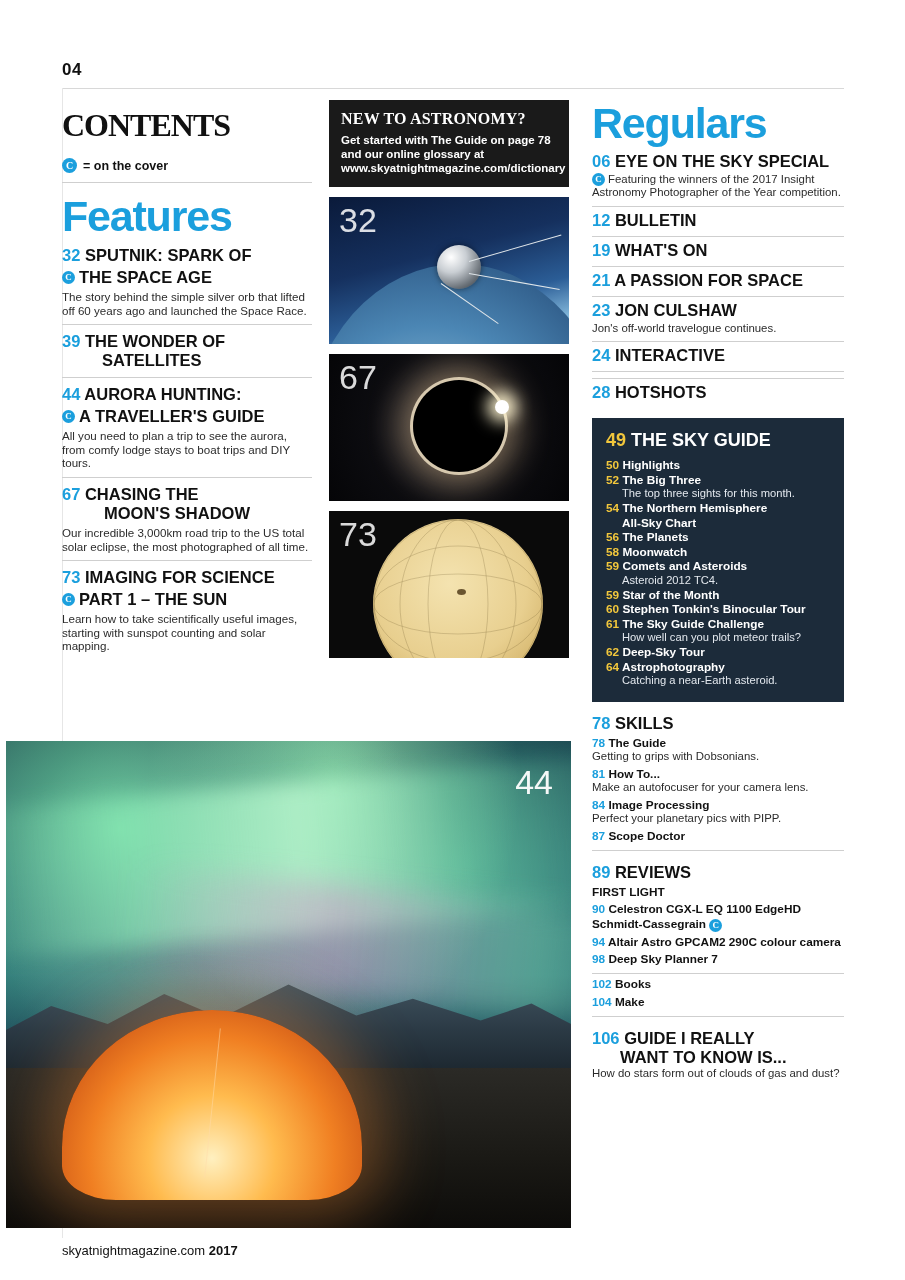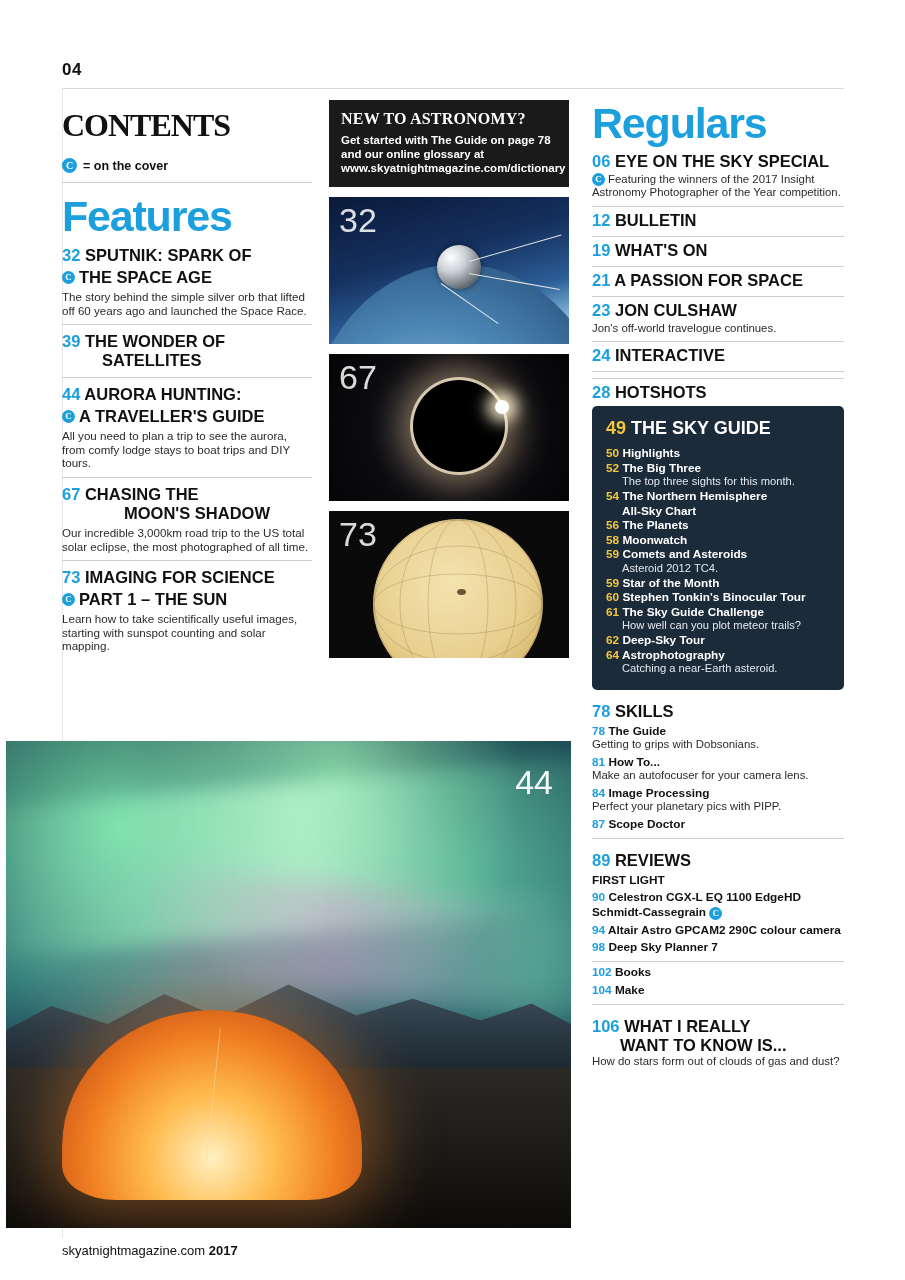--- a/index.html
+++ b/index.html
@@ -169,21 +169,21 @@
   .reg{margin-top:4px;}
   .reg .rh{font-size:16.5px;font-weight:bold;color:#111;line-height:19px;}
   .reg .rh .num{color:#1b9fdd;}
   .reg .rh.red,.reg .rh.red .num{color:#d8232a;}
   .reg .rbody{font-size:11.4px;line-height:13.4px;color:#2b2b2b;margin-top:2px;}
   .reg .sep{height:1px;background:#cfcfcf;margin-top:6px;}
   .inline-badge{vertical-align:middle;margin-right:3px;}
 
   
   .skyguide{
-    margin-top:4px;background:#1c2b3a;color:#fff;border-radius:5px;padding:12px 14px 14px 14px;width:224px;
+    margin-top:16px;background:#1c2b3a;color:#fff;border-radius:0;padding:12px 14px 14px 14px;width:224px;
   }
   .skyguide h3{margin:0 0 7px 0;font-size:18px;font-weight:bold;}
   .skyguide h3 .num{color:#f2c73c;}
   .sg-item{font-size:11.8px;font-weight:bold;line-height:14.6px;color:#ffffff;}
   .sg-item .num{color:#f2c73c;}
   .sg-sub{font-size:11.2px;font-weight:normal;line-height:13.6px;color:#e3e8ee;padding-left:16px;}
 
   .block{margin-top:12px;}
   .block .bh{font-size:16.5px;font-weight:bold;color:#111;}
   .block .bh .num{color:#1b9fdd;}
@@ -263,21 +263,21 @@
       <div class="body">All you need to plan a trip to see the aurora, from comfy lodge stays to boat trips and DIY tours.</div>
       <div class="sep"></div>
     </div>
 
     <div class="feat">
       <div class="hl">
         <span class="num">67</span>
         <span>CHASING THE</span>
       </div>
       <div class="hl line2">
-        <span style="display:inline-block;padding-left:42px;margin-left:20px;">MOON'S SHADOW</span>
+        <span style="display:inline-block;padding-left:42px;">MOON'S SHADOW</span>
       </div>
       <div class="body">Our incredible 3,000km road trip to the US total solar eclipse, the most photographed of all time.</div>
       <div class="sep"></div>
     </div>
 
     <div class="feat">
       <div class="hl">
         <span class="num">73</span>
         <span>IMAGING FOR SCIENCE</span>
       </div>
@@ -538,21 +538,21 @@
       <div class="item">
         <span class="num">104</span>
         <span>Make</span>
       </div>
       <div class="sep"></div>
     </div>
 
     <div class="block last">
       <div class="bh">
         <span class="num">106</span>
-        <span>WHAT I REALLY</span>
+        <span>GUIDE I REALLY</span>
         <span class="ind">WANT TO KNOW IS...</span>
       </div>
       <div class="desc">How do stars form out of clouds of gas and dust?</div>
     </div>
 
   </div>
 
   <div class="footer">
     <span class="site">skyatnightmagazine.com</span>
     <span>2017</span>

